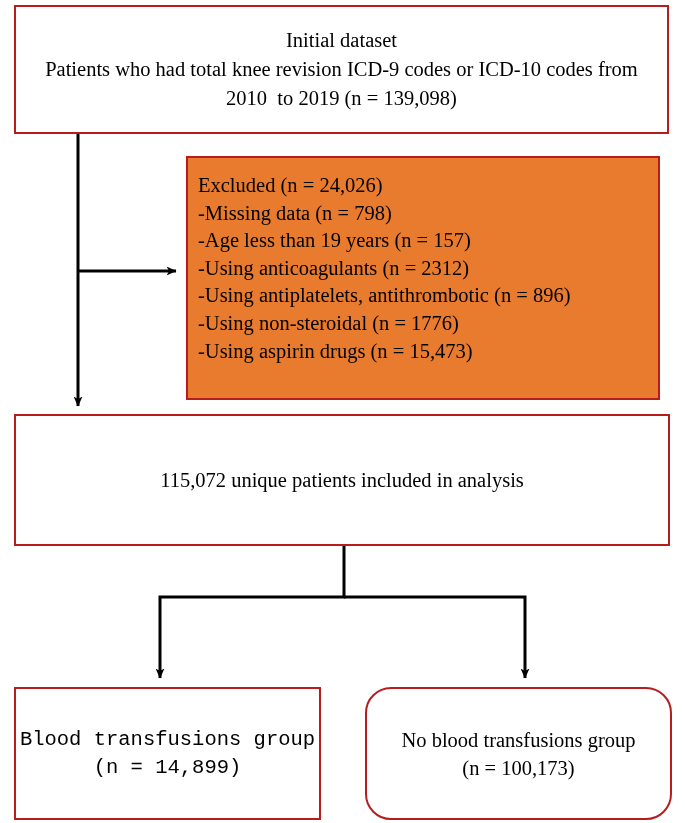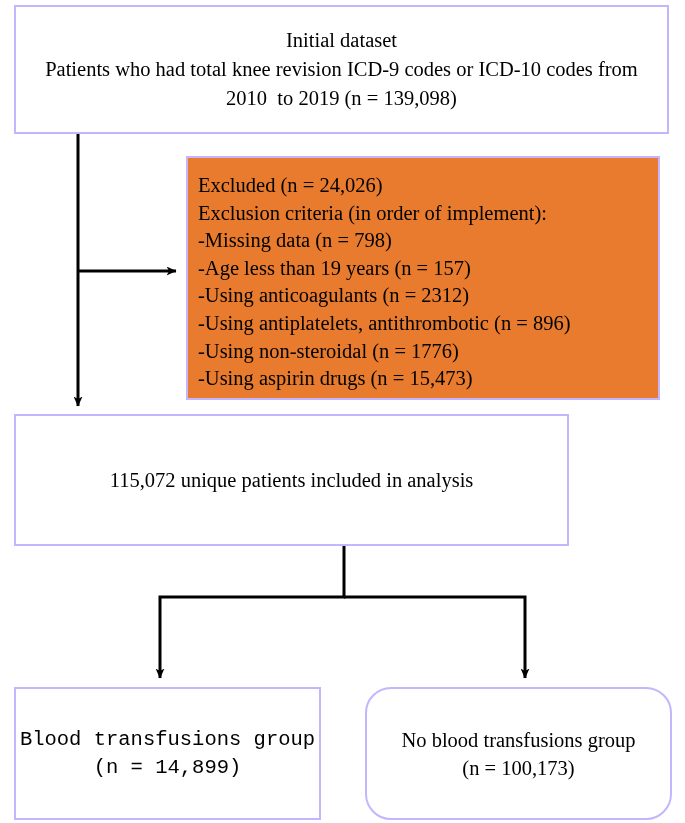--- a/index.html
+++ b/index.html
@@ -12,21 +12,21 @@
     width: 685px;
     height: 823px;
     background: #ffffff;
     font-family: "Liberation Serif", "DejaVu Serif", serif;
     color: #000000;
     overflow: hidden;
   }
   .node {
     position: absolute;
     box-sizing: border-box;
-    border: 2px solid #c4b5fd;
+    border: 2px solid #b91c1c;
     background: #ffffff;
     display: flex;
     flex-direction: column;
     justify-content: center;
   }
   .node .line {
     display: block;
     white-space: pre;
   }
 
@@ -55,21 +55,21 @@
     justify-content: flex-start;
     padding: 14px 0 0 10px;
     font-size: 20.5px;
     line-height: 27.6px;
   }
 
   
   #box-included {
     left: 14px;
     top: 414px;
-    width: 555px;
+    width: 656px;
     height: 132px;
     align-items: center;
     text-align: center;
     font-size: 20.5px;
     line-height: 29px;
   }
 
   
   #box-transfusion {
     left: 14px;
@@ -125,21 +125,20 @@
   </svg>
 
   <div class="node" id="box-initial">
     <span class="line">Initial dataset</span>
     <span class="line">Patients who had total knee revision ICD-9 codes or ICD-10 codes from</span>
     <span class="line">2010  to 2019 (n = 139,098)</span>
   </div>
 
   <div class="node" id="box-excluded">
     <span class="line">Excluded (n = 24,026)</span>
-    <span class="line">Exclusion criteria (in order of implement):</span>
     <span class="line">-Missing data (n = 798)</span>
     <span class="line">-Age less than 19 years (n = 157)</span>
     <span class="line">-Using anticoagulants (n = 2312)</span>
     <span class="line">-Using antiplatelets, antithrombotic (n = 896)</span>
     <span class="line">-Using non-steroidal (n = 1776)</span>
     <span class="line">-Using aspirin drugs (n = 15,473)</span>
   </div>
 
   <div class="node" id="box-included">
     <span class="line">115,072 unique patients included in analysis</span>

